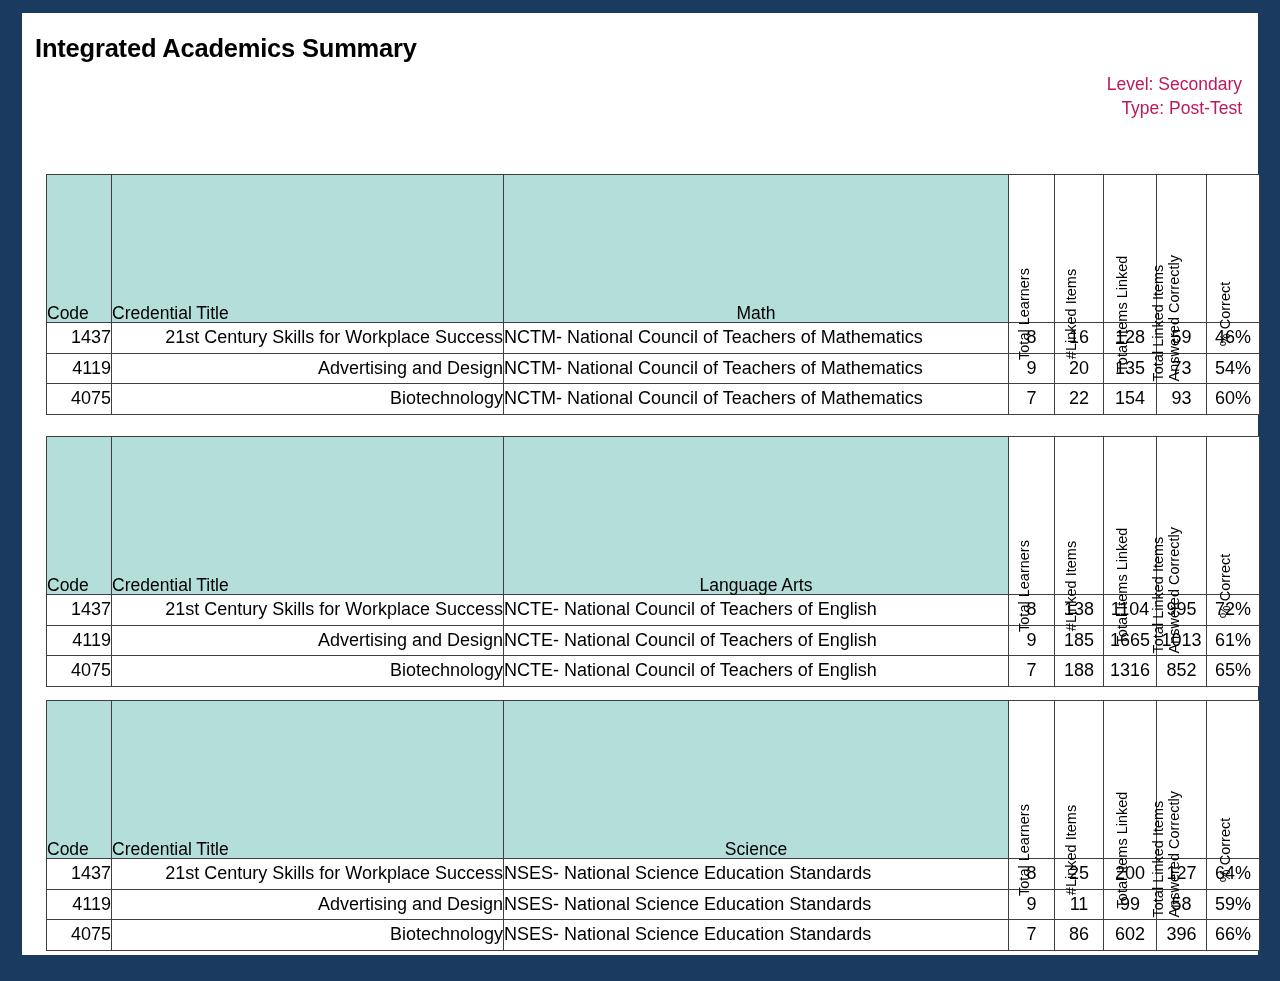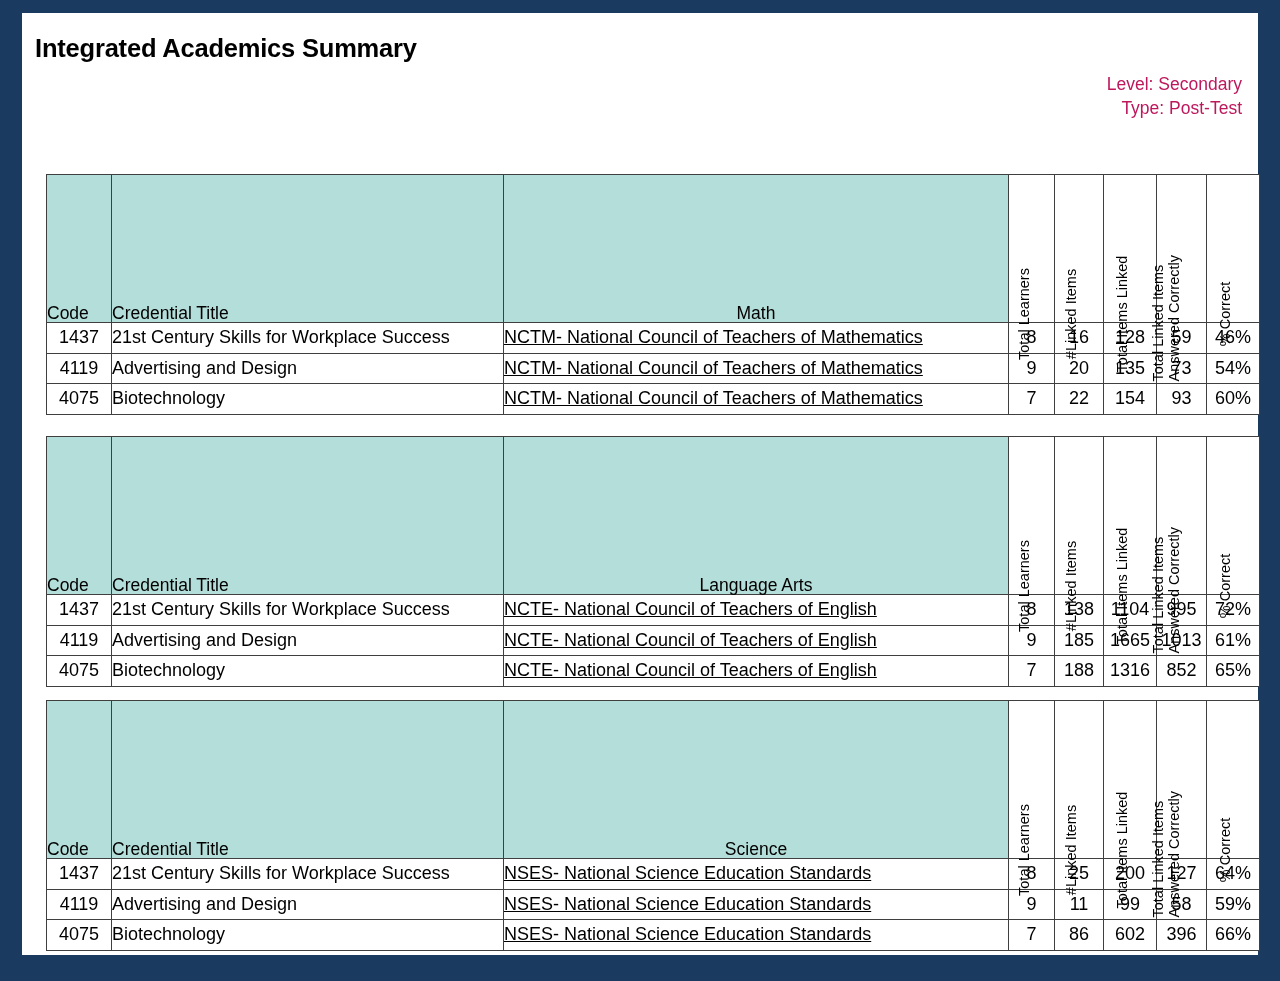--- a/index.html
+++ b/index.html
@@ -123,31 +123,31 @@
   }
 
   
   .data-row td {
     height: 29.5px;
     vertical-align: middle;
     font-size: 18px;
   }
   .cell-code {
     font-weight: bold;
-    text-align: center;
+    text-align: right;
     font-size: 18px;
   }
   .cell-title {
     padding-left: 7px;
     font-size: 18px;
+    text-align: right;
   }
   .cell-standard {
     padding-left: 7px;
     font-size: 18px;
-    text-decoration: underline;
   }
   .cell-num {
     text-align: center;
     font-size: 16px;
   }
 
   
   col.c-code  { width: 65px; }
   col.c-title { width: 392px; }
   col.c-std   { width: 505px; }

